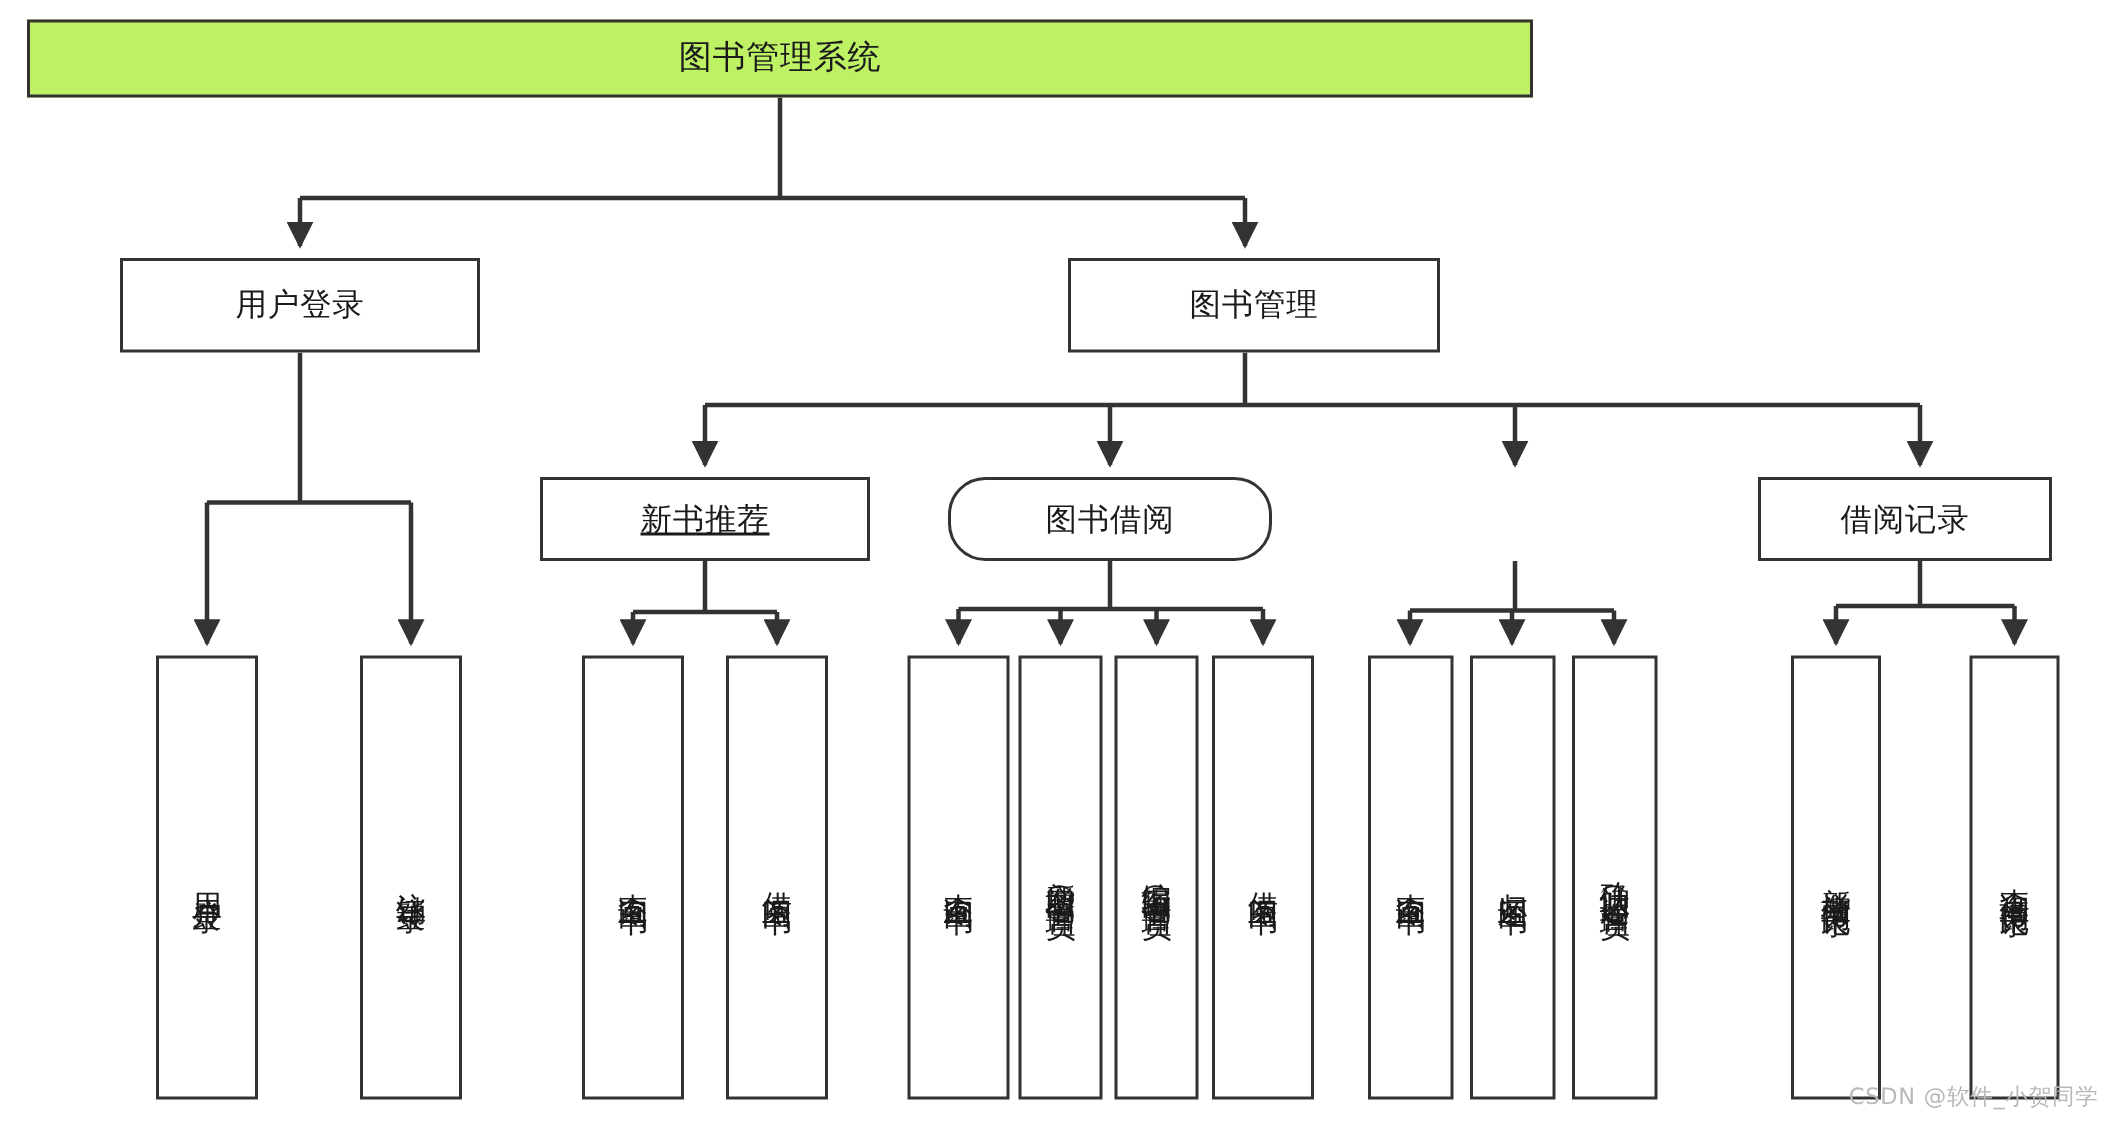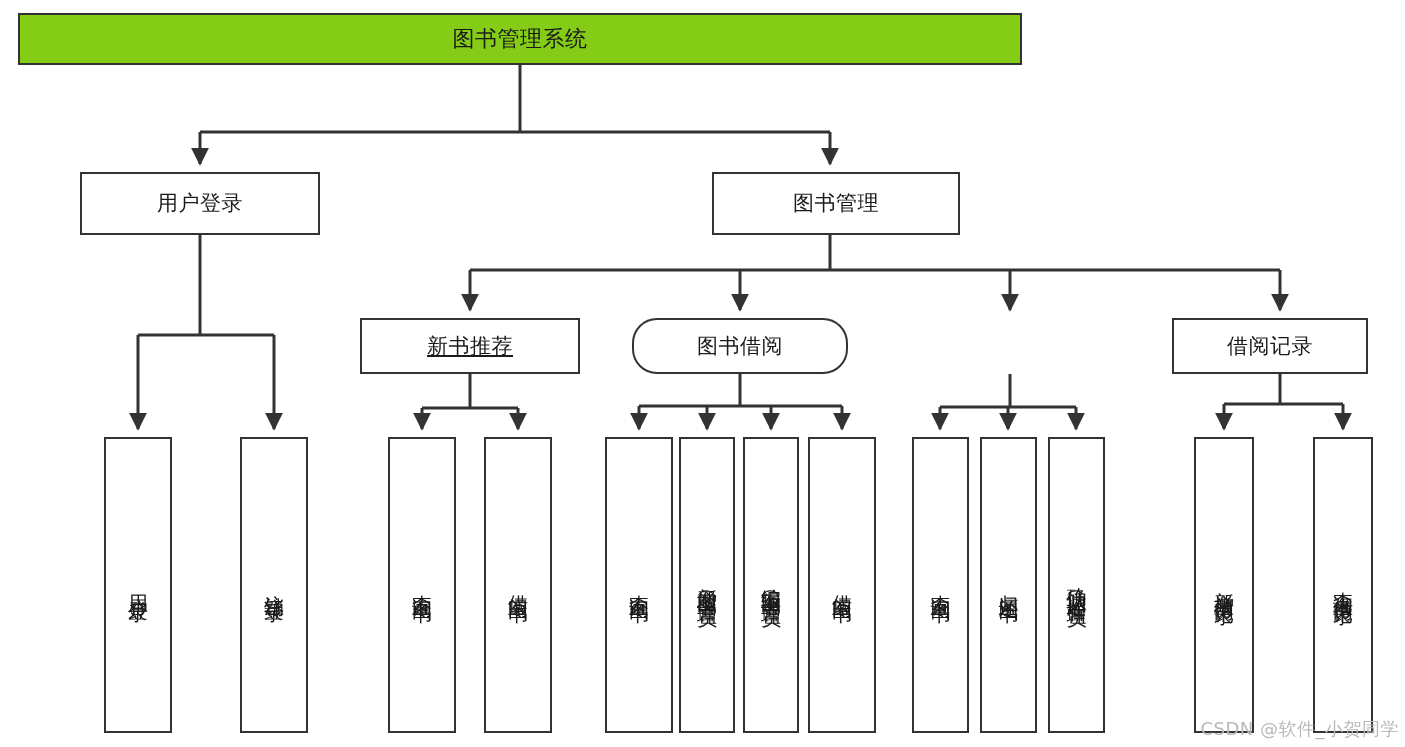--- a/index.html
+++ b/index.html
@@ -53,21 +53,21 @@
     writing-mode: vertical-rl;
     text-orientation: upright;
     display: block;
     text-align: center;
   }
   .node.root { font-size: 22px; }
   #watermark {
     position: absolute;
     right: 6px;
     bottom: 6px;
-    font-size: 18px;
+    font-size: 15px;
     color: #b9b9b9;
     letter-spacing: 0.5px;
     z-index: 9;
     white-space: nowrap;
   }
 </style>
 </head>
 <body style="background: rgb(255, 255, 255);">
 
 <div id="diagram-root">
@@ -115,21 +115,21 @@
       <path d="M 1008 407 L 1008 429" marker-end="url(#arrow)"></path>
       <path d="M 1076 407 L 1076 429" marker-end="url(#arrow)"></path>
 
       <path d="M 1280 374 L 1280 404"></path>
       <path d="M 1224 404 L 1343 404"></path>
       <path d="M 1224 404 L 1224 429" marker-end="url(#arrow)"></path>
       <path d="M 1343 404 L 1343 429" marker-end="url(#arrow)"></path>
     </g>
   </svg>
 
-  <div class="node h root" style="left: 18px; top: 13px; width: 1004px; height: 52px; border-color: rgb(51, 51, 51); background: #84cc16; color: rgb(26, 26, 26);">
+  <div class="node h root" style="left: 18px; top: 13px; width: 1004px; height: 52px; border-color: rgb(51, 51, 51); background: #bef264; color: rgb(26, 26, 26);">
     <span class="label">图书管理系统</span>
   </div>
 
   <div class="node h" style="left: 80px; top: 172px; width: 240px; height: 63px; border-color: rgb(51, 51, 51); background: rgb(255, 255, 255); color: rgb(26, 26, 26);">
     <span class="label">用户登录</span>
   </div>
   <div class="node h" style="left: 712px; top: 172px; width: 248px; height: 63px; border-color: rgb(51, 51, 51); background: rgb(255, 255, 255); color: rgb(26, 26, 26);">
     <span class="label">图书管理</span>
   </div>
 

